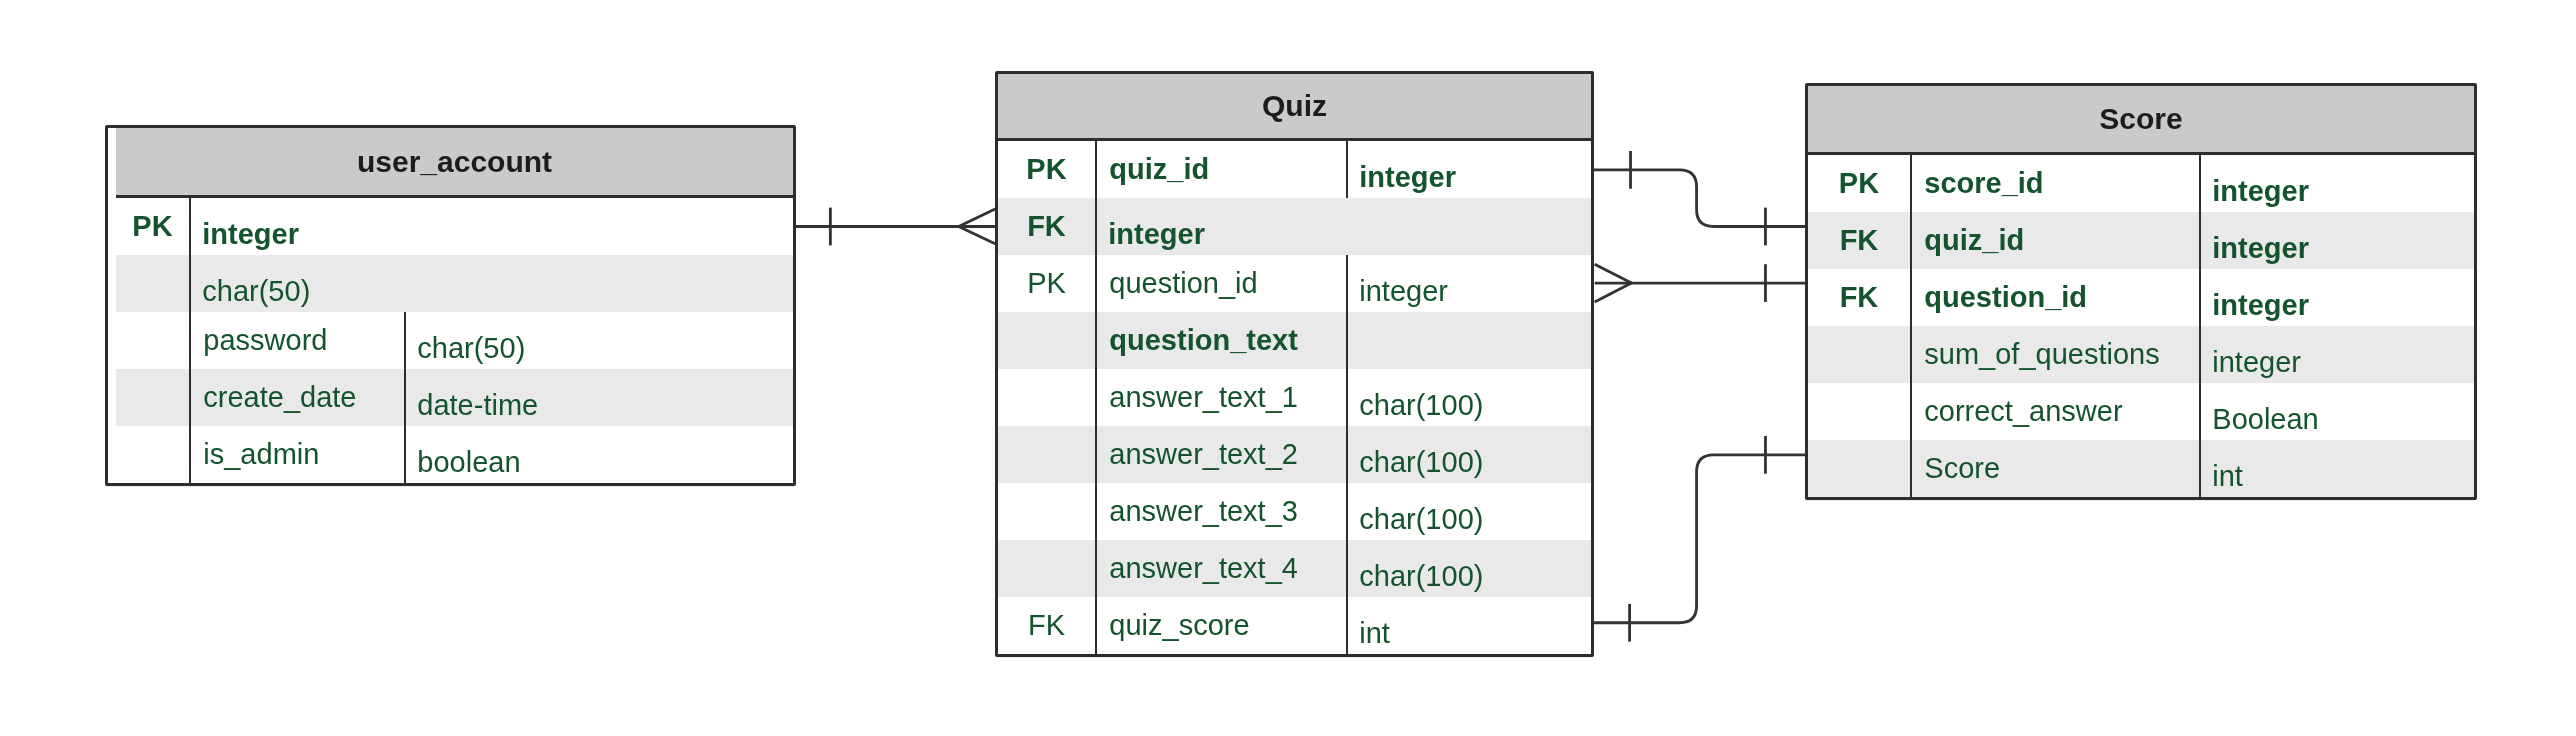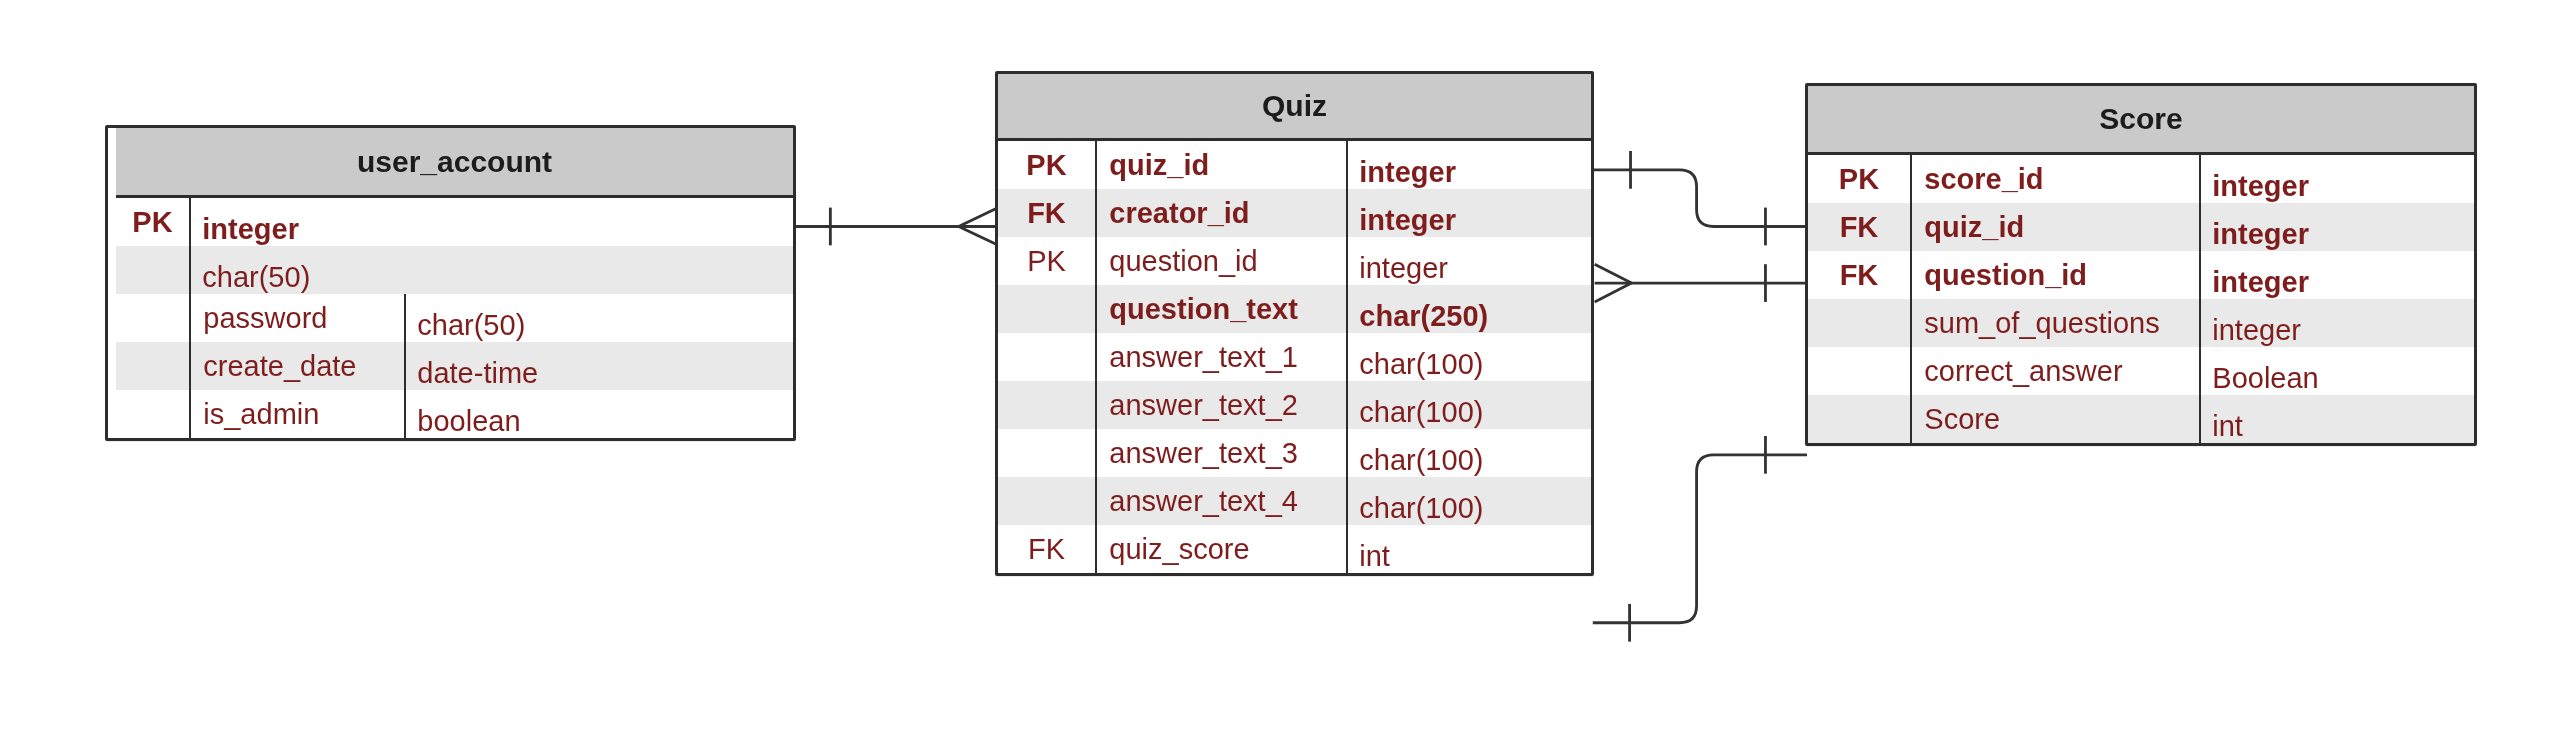--- a/index.html
+++ b/index.html
@@ -37,23 +37,23 @@
     align-items: center;
     justify-content: center;
     font-weight: bold;
     font-size: 30px;
     color: #1c1c1c;
     box-sizing: border-box;
   }
   .t-body .row {
     display: grid;
     grid-template-columns: var(--kw) var(--nw) 1fr;
-    height: 48px;
+    height: 57px;
     background: #ffffff;
-    color: #7f1d1d;
+    color: #14532d;
     font-size: 29px;
     text-align: right;
   }
   .t-body .row:nth-child(even) { background: #e9e9e9; }
   .t-body .row.bold { font-weight: bold; }
   .cell {
     display: flex;
     align-items: center;
     box-sizing: border-box;
     white-space: nowrap;
@@ -134,32 +134,30 @@
   <div class="er-table" style="left:995px; top:71px; width:599px; --hh:67px; --kw:99px; --nw:251px;">
     <div class="t-header">Quiz</div>
     <div class="t-body">
         <div class="row bold">
           <div class="cell key">PK</div>
           <div class="cell name">quiz_id</div>
           <div class="cell type">integer</div>
         </div>
         <div class="row bold">
           <div class="cell key">FK</div>
-          <div class="cell name">creator_id</div>
           <div class="cell type">integer</div>
         </div>
         <div class="row">
           <div class="cell key">PK</div>
           <div class="cell name">question_id</div>
           <div class="cell type">integer</div>
         </div>
         <div class="row bold">
           <div class="cell key"></div>
           <div class="cell name">question_text</div>
-          <div class="cell type">char(250)</div>
         </div>
         <div class="row">
           <div class="cell key"></div>
           <div class="cell name">answer_text_1</div>
           <div class="cell type">char(100)</div>
         </div>
         <div class="row">
           <div class="cell key"></div>
           <div class="cell name">answer_text_2</div>
           <div class="cell type">char(100)</div>

